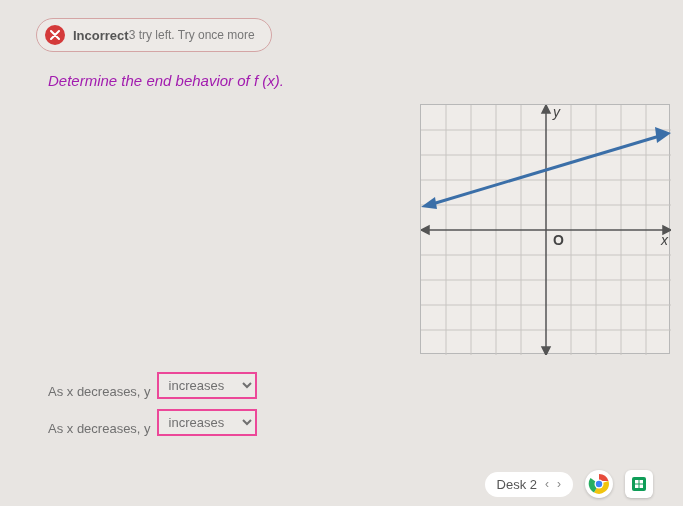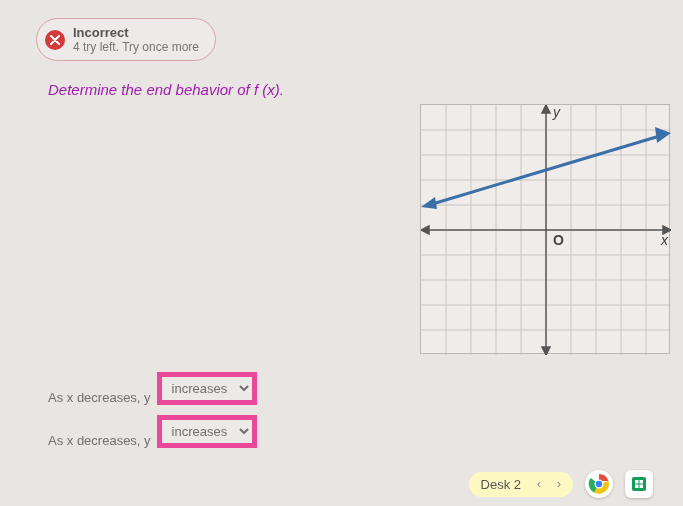--- a/index.html
+++ b/index.html
@@ -24,21 +24,21 @@
       width: 20px;
       height: 20px;
       border-radius: 50%;
       background: #d43a3a;
       display: flex;
       align-items: center;
       justify-content: center;
       margin-right: 8px;
     }
     .status-icon svg { width: 10px; height: 10px; }
-    .status-text { display: flex; flex-direction: column; }
+    .status-text { display: flex; flex-direction: row; }
     .status-title { font-size: 13px; font-weight: bold; color: #555; }
     .status-sub { font-size: 12px; color: #777; }
     .prompt {
       margin: 20px 0 0 48px;
       font-size: 15px;
       color: #a21caf;
       font-style: italic;
     }
     .graph-area {
       position: absolute;
@@ -57,46 +57,46 @@
     .answer-row {
       display: flex;
       align-items: flex-end;
       margin-bottom: 10px;
       font-size: 13px;
       color: #707070;
     }
     .answer-row .label { margin-right: 6px; }
     .answer-row select {
       background: #eceae7;
-      border: 5px solid #ec4899;
+      border: 2px solid #ec4899;
       color: #707070;
       font-size: 13px;
       padding: 3px 6px;
       width: 100px;
     }
     .taskbar {
       position: absolute;
       bottom: 8px;
       left: 0;
       right: 0;
       display: flex;
       align-items: center;
       justify-content: flex-end;
       padding-right: 30px;
       gap: 12px;
     }
     .desk-pill {
-      background: #fef9c3;
+      background: #ffffff;
       border-radius: 14px;
       padding: 5px 12px;
       font-size: 13px;
       color: #555;
       display: flex;
       align-items: center;
-      gap: 16px;
+      gap: 8px;
     }
     .desk-pill .arrow { color: #888; font-size: 12px; cursor: pointer; }
     .tb-icon {
       width: 28px;
       height: 28px;
       border-radius: 50%;
       display: flex;
       align-items: center;
       justify-content: center;
     }
@@ -114,21 +114,21 @@
 
 
 <div class="status-pill">
   <span class="status-icon">
     <svg viewBox="0 0 10 10">
         <path d="M1 1 L9 9 M9 1 L1 9" stroke="#fff" stroke-width="2" stroke-linecap="round"></path>
       </svg>
   </span>
   <span class="status-text">
     <span class="status-title">Incorrect</span>
-    <span class="status-sub">4 try left. Try once more</span>
+    <span class="status-sub">3 try left. Try once more</span>
   </span>
 </div>
 
 
 <div class="prompt">Determine the end behavior of f (x).</div>
 
 
 <div class="graph-area">
   <svg width="250" height="250" viewBox="0 0 250 250">
 

